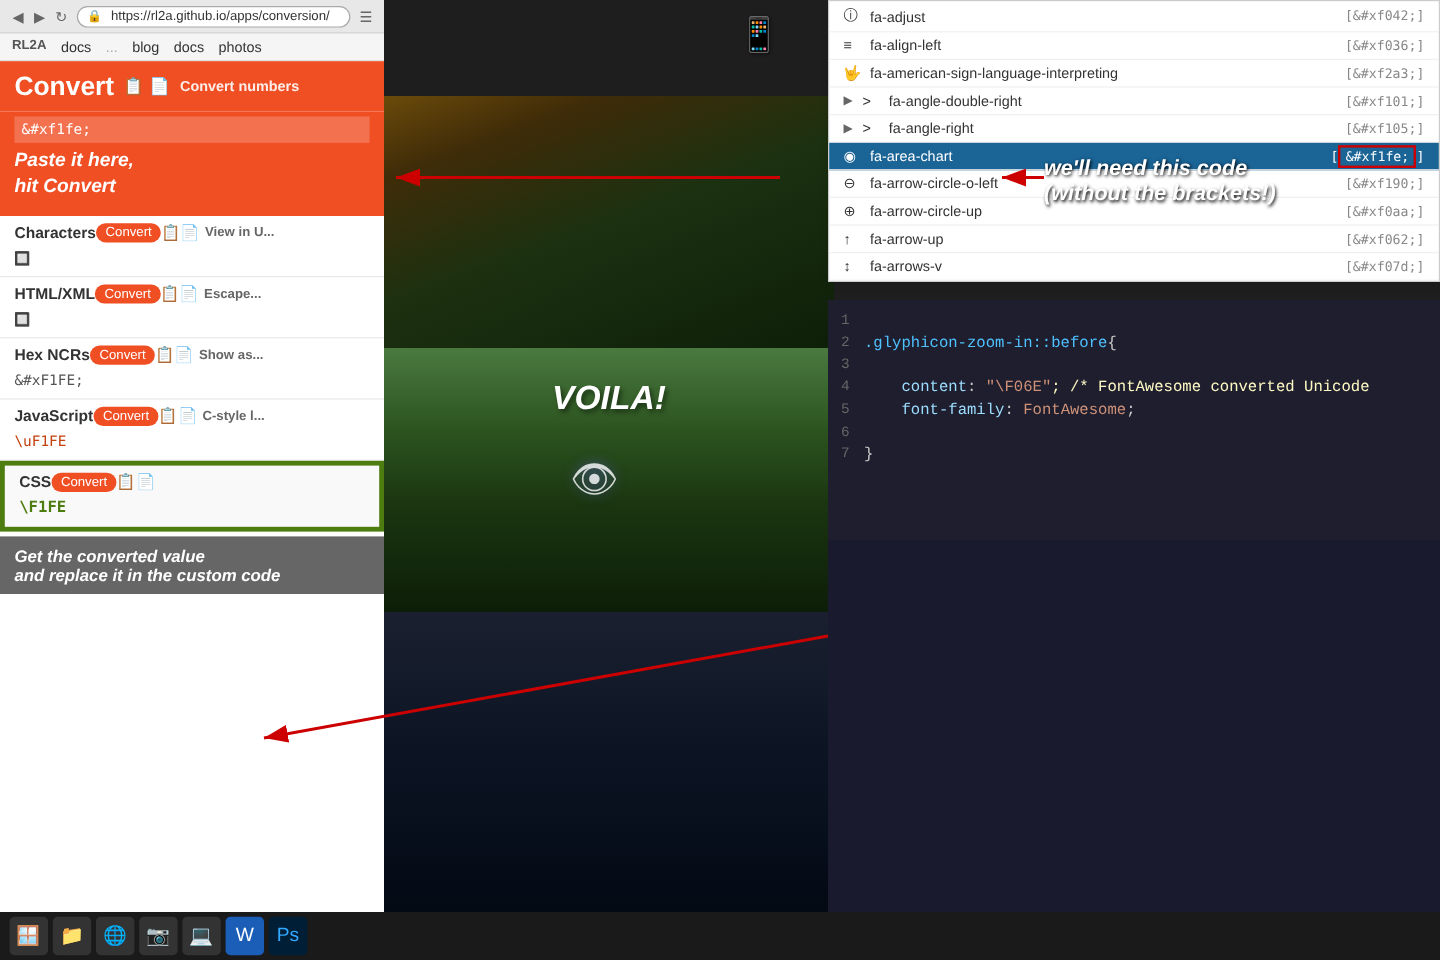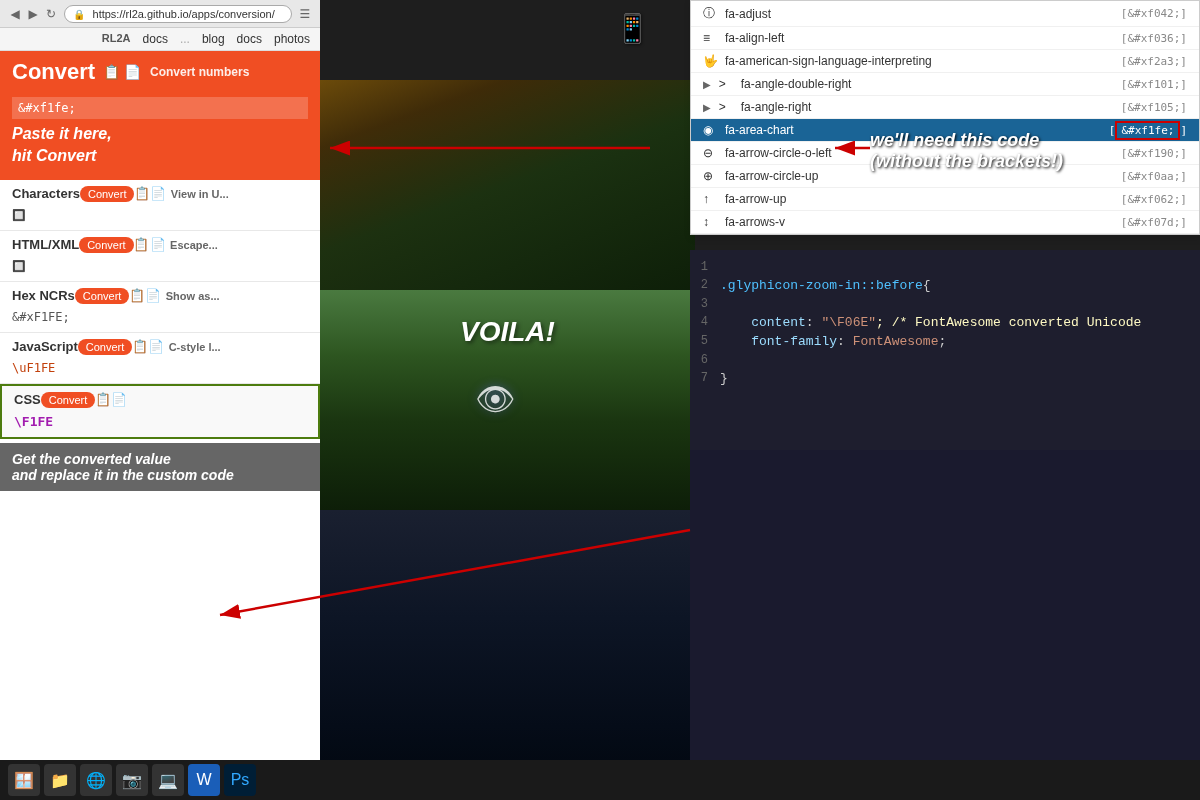--- a/index.html
+++ b/index.html
@@ -52,21 +52,20 @@
     }
 
     
     .nav-links {
       background: #f5f5f5;
       padding: 4px 10px;
       font-size: 12px;
       display: flex;
       gap: 12px;
       border-bottom: 1px solid #ddd;
-      justify-content: flex-end;
     }
     .nav-links a {
       color: #333;
       text-decoration: none;
       font-size: 12px;
     }
 
     
     .convert-header {
       background: #f04e23;
@@ -459,28 +458,28 @@
     <div class="section-label">
       <span>JavaScript</span>
       <button class="convert-btn">Convert</button>
       <span class="section-icon">📋</span>
       <span class="section-icon">📄</span>
       <span class="view-link">C-style l...</span>
     </div>
     <div class="section-value" style="font-family:monospace;font-size:12px;color:#c2410c;">\uF1FE</div>
   </div>
 
-  <div class="section" style="border: 2px solid #4d7c0f; background: #f9f9f9;">
+  <div class="section" style="border: 4px solid #4d7c0f; background: #f9f9f9;">
     <div class="section-label">
       <span>CSS</span>
       <button class="convert-btn">Convert</button>
       <span class="section-icon">📋</span>
       <span class="section-icon">📄</span>
     </div>
-    <div class="section-value" style="font-family:monospace;font-size:13px;color:#a21caf;font-weight:bold;">\F1FE</div>
+    <div class="section-value" style="font-family:monospace;font-size:13px;color:#4d7c0f;font-weight:bold;">\F1FE</div>
   </div>
 
   <div style="background:rgba(0,0,0,0.6);padding:8px 12px;margin-top:4px;">
     <div style="color:#fff;font-style:italic;font-weight:bold;font-size:14px;">Get the converted value</div>
     <div style="color:#fff;font-style:italic;font-weight:bold;font-size:14px;">and replace it in the custom code</div>
   </div>
 </div>
 
 <div class="dropdown-panel">
   <div id="dropdown-items">

